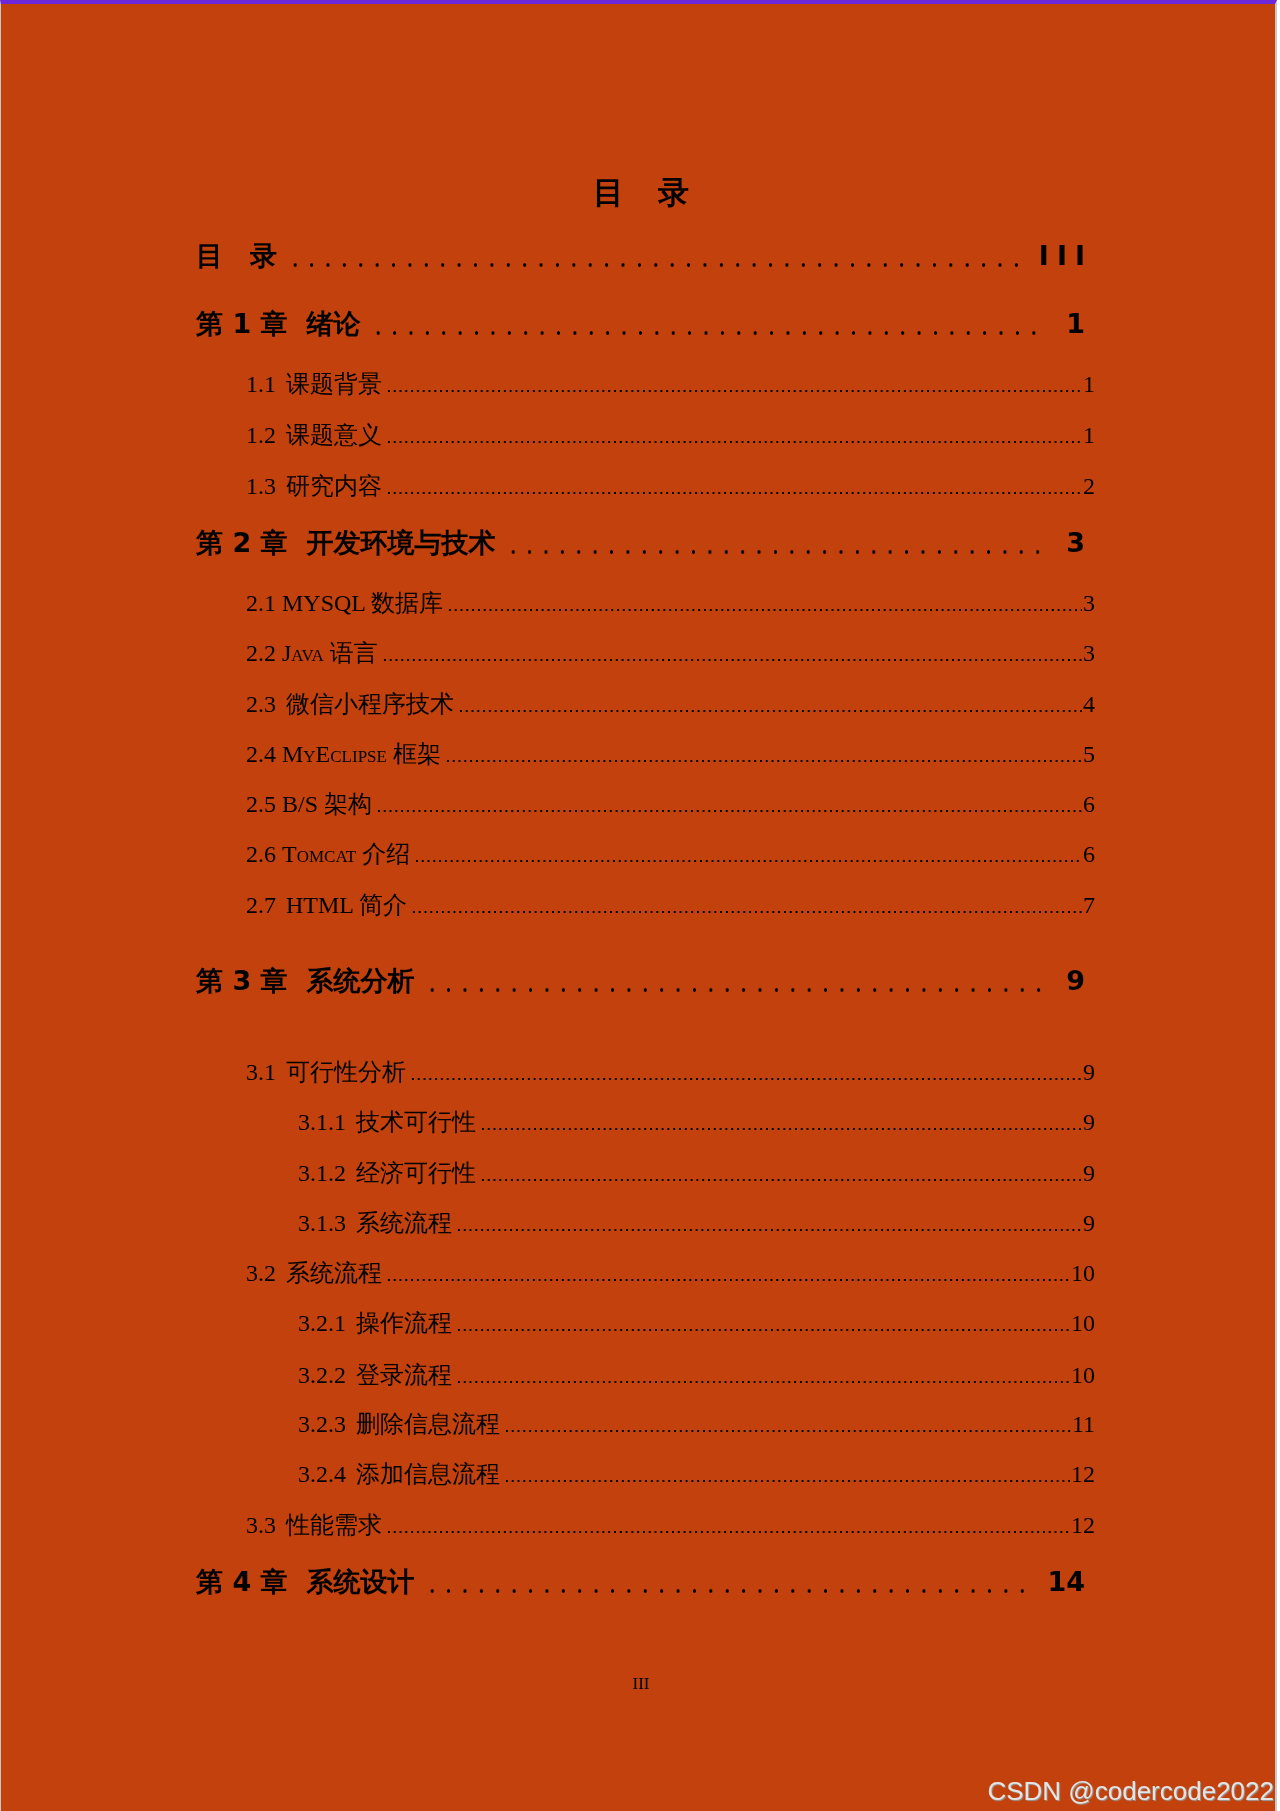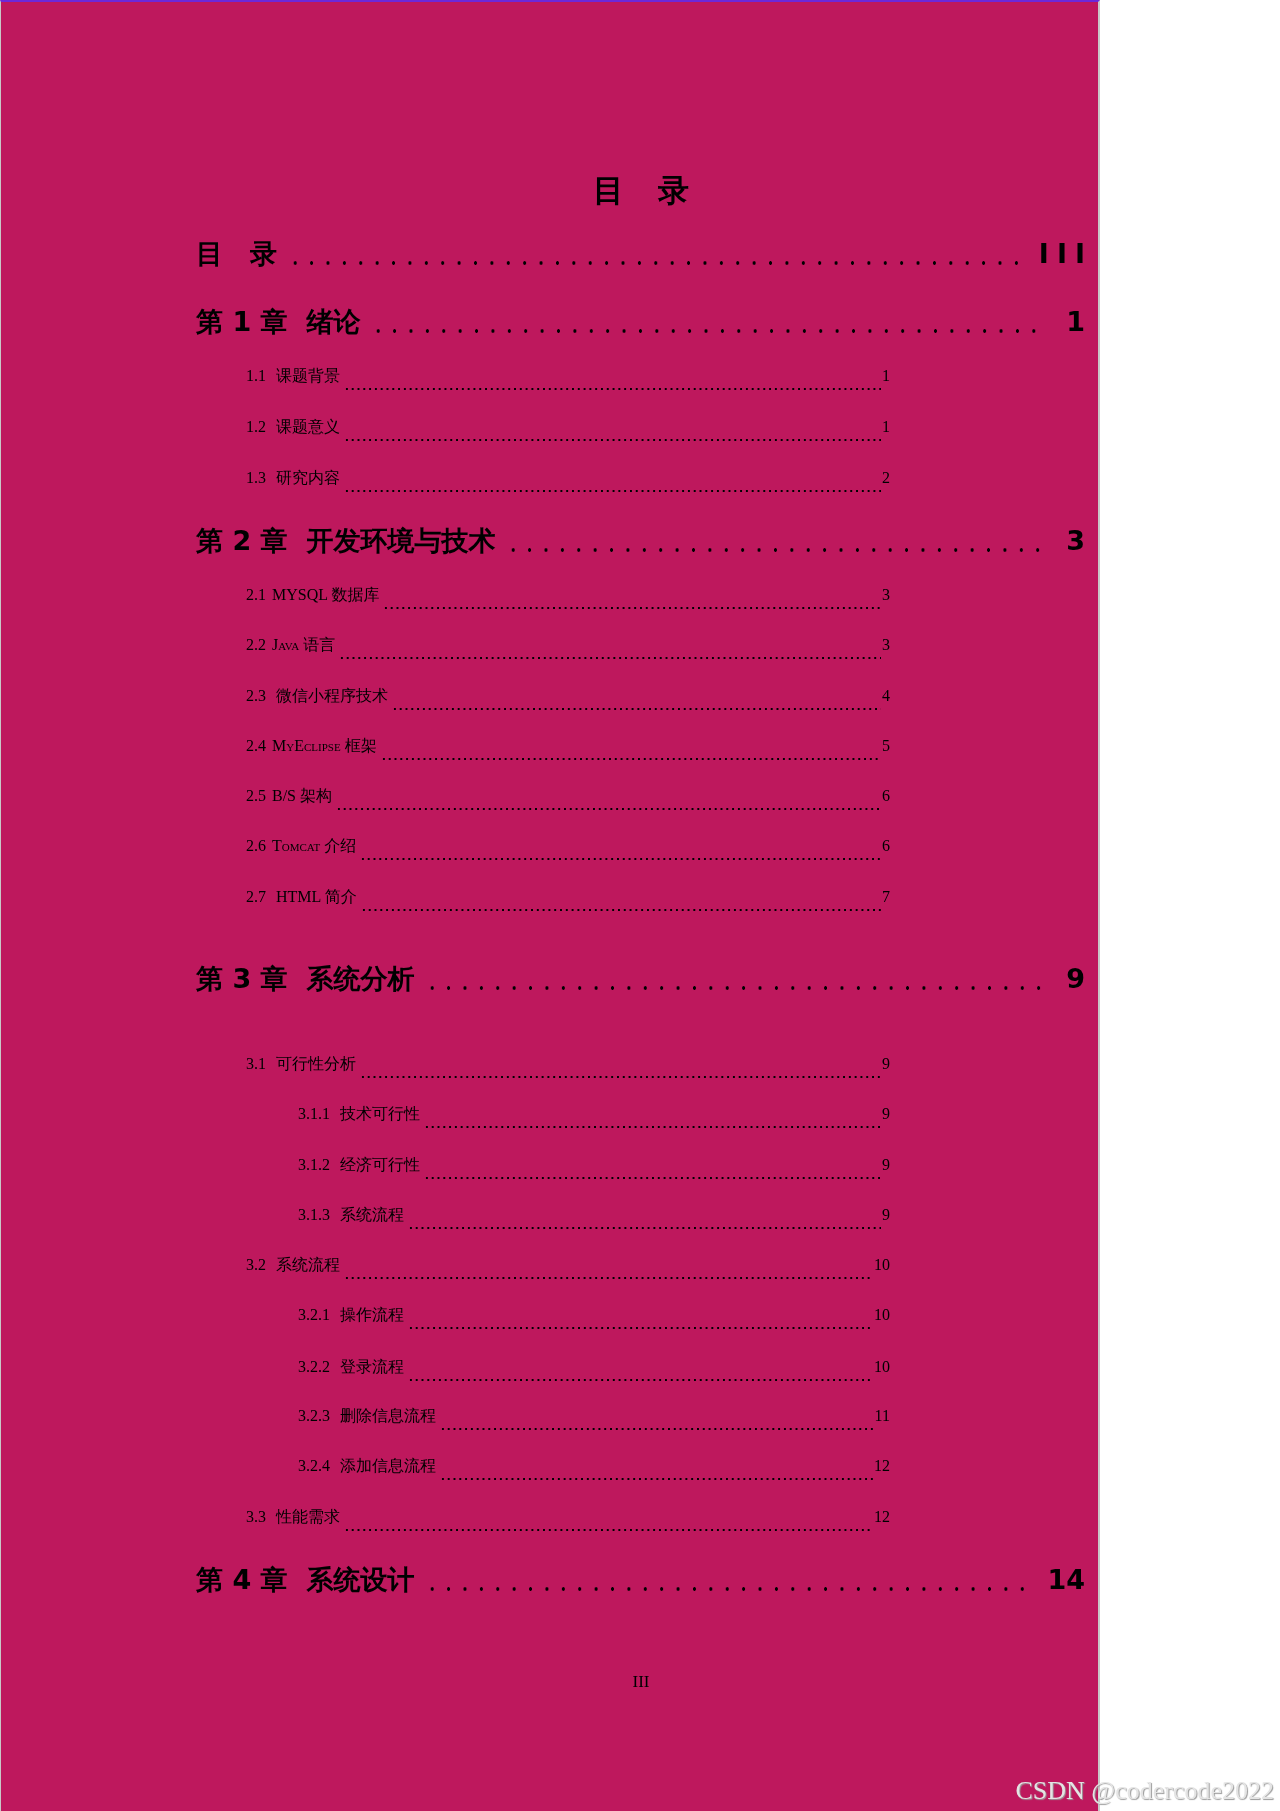--- a/index.html
+++ b/index.html
@@ -10,27 +10,27 @@
   body {
     width: 1280px;
     height: 1811px;
     position: relative;
     overflow: hidden;
   }
   .page {
     position: absolute;
     left: 0;
     top: 0;
-    width: 1100px;
+    width: 1277px;
     height: 1811px;
     border-left: 1px solid #c8c8c8;
-    border-top: 2px solid #6d28d9;
+    border-top: 4px solid #6d28d9;
     border-right: 2px solid #c8c8c8;
     box-sizing: border-box;
-    background: #be185d;
+    background: #c2410c;
   }
   .doc-title {
     position: absolute;
     left: 0;
     width: 1280px;
     top: 168px;
     text-align: center;
     font-family: "DejaVu Sans", sans-serif;
     font-weight: bold;
     font-size: 31px;
@@ -73,24 +73,24 @@
     background-size: 16.4px 6px;
     background-repeat: repeat-x;
     background-position: left center;
   }
   .lvl0 .page-num { font-size: 27px; }
   .lvl0 .page-num.roman { letter-spacing: 8px; margin-right: -8px; }
 
   
   .lvl1, .lvl2 {
     width: auto;
-    right: 208px;
+    right: 180px;
     height: 32px;
     font-family: "Liberation Serif", "DejaVu Serif", serif;
-    font-size: 16px;
+    font-size: 24px;
   }
   .lvl1 { left: 245px; }
   .lvl2 { left: 297px; }
   .lvl1 .leader, .lvl2 .leader {
     height: 4px;
     align-self: flex-end;
     margin: 0 1px 7px 4px;
     background-image: radial-gradient(circle, #000 0.9px, transparent 1.2px);
     background-size: 5.8px 4px;
     background-repeat: repeat-x;
@@ -106,21 +106,21 @@
     top: 1670px;
     text-align: center;
     font-family: "Liberation Serif", "DejaVu Serif", serif;
     font-size: 17px;
     color: #000;
   }
   .watermark {
     position: absolute;
     right: 6px;
     top: 1776px;
-    font-family: Liberation Serif, serif;
+    font-family: Liberation Sans, sans-serif;
     font-size: 26px;
     color: #e4e4e4;
     text-shadow: 1px 1px 1px #9a9a9a;
     white-space: nowrap;
   }
 </style>
 </head>
 <body>
 
 <div class="page">

